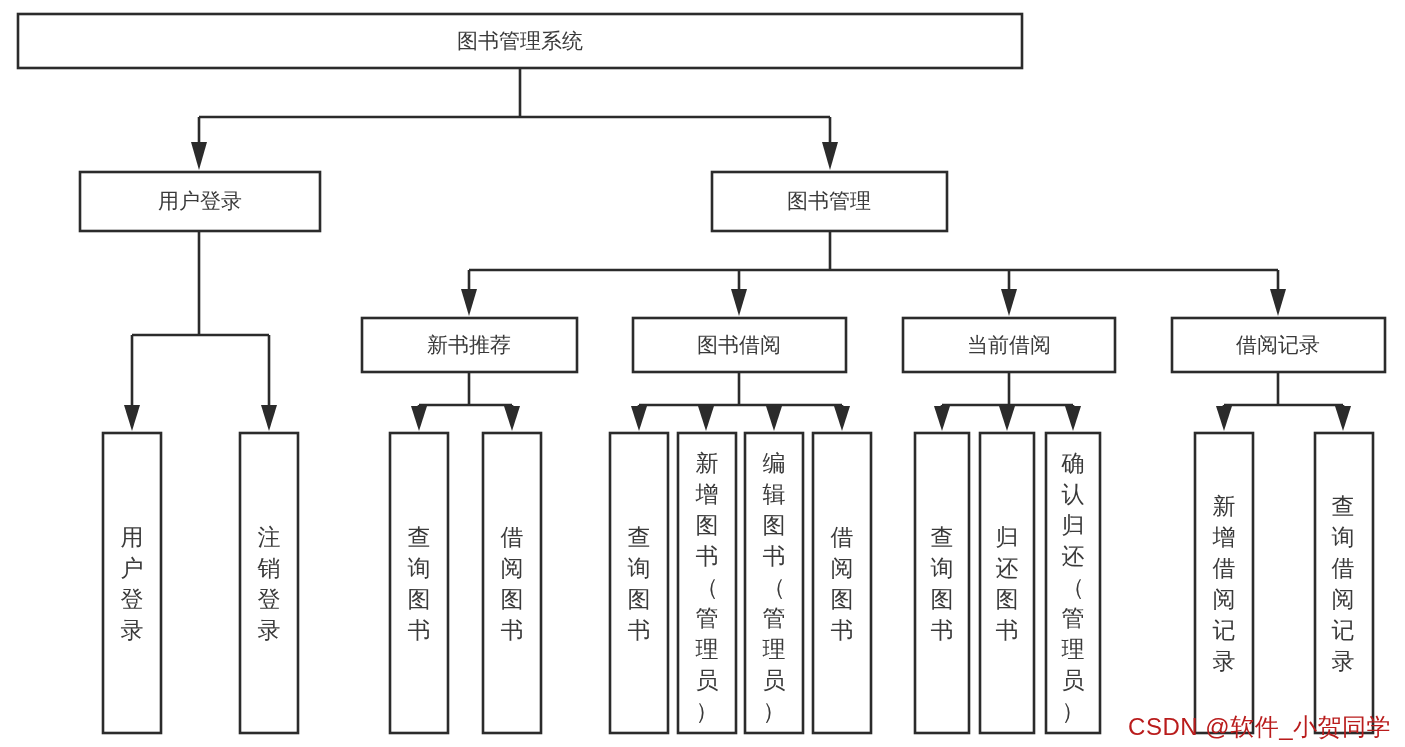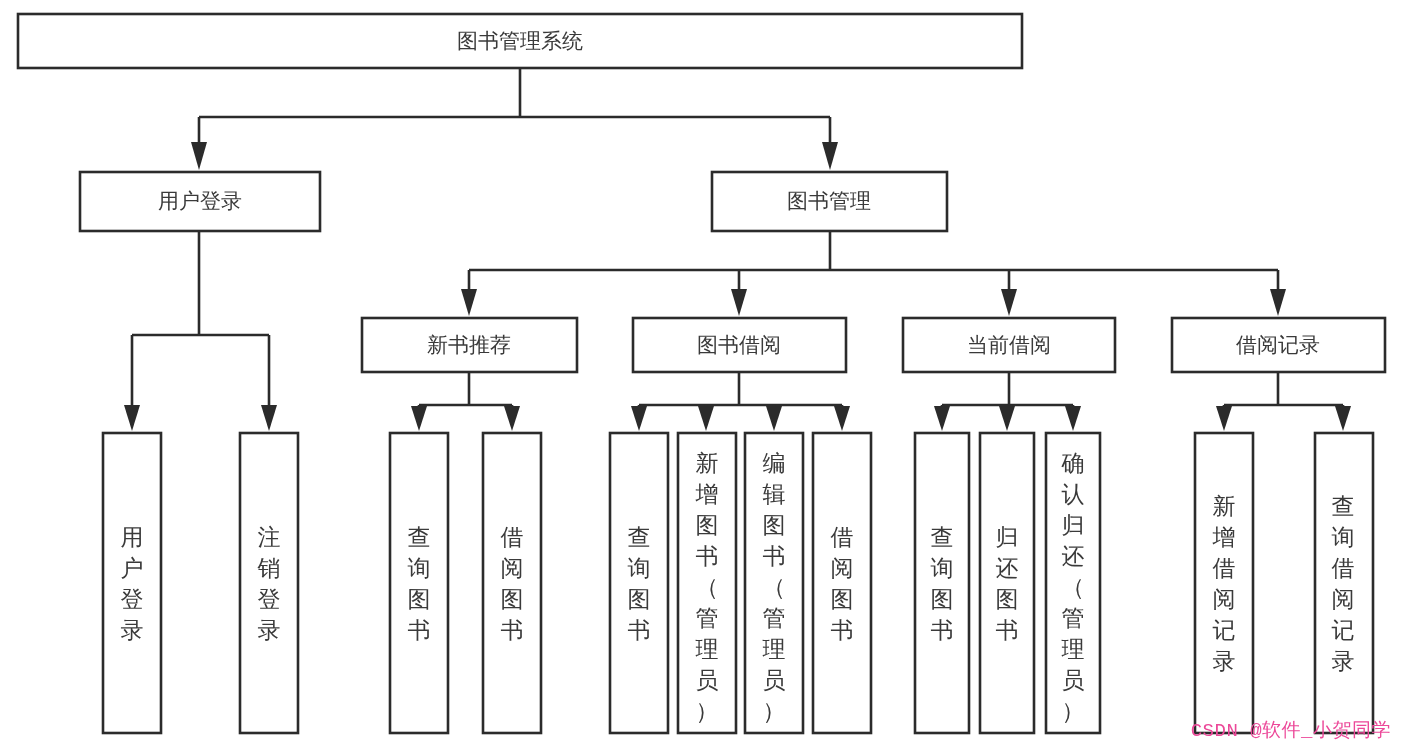--- a/index.html
+++ b/index.html
@@ -54,23 +54,23 @@
   .node-label-v {
     fill: #3a3a3a;
     font-family: "DejaVu Sans", "Liberation Sans", sans-serif;
     font-size: 23px;
     text-anchor: middle;
   }
   .watermark-text {
     position: absolute;
     right: 14px;
     bottom: 4px;
-    font-family: Liberation Mono, monospace;
-    font-size: 19px;
-    color: #ec4899;
+    font-family: Liberation Sans, sans-serif;
+    font-size: 24px;
+    color: #b91c1c;
     white-space: nowrap;
     letter-spacing: 0.5px;
     pointer-events: none;
   }
 </style>
 </head>
 <body>
 
 <div id="diagram-root">
 

